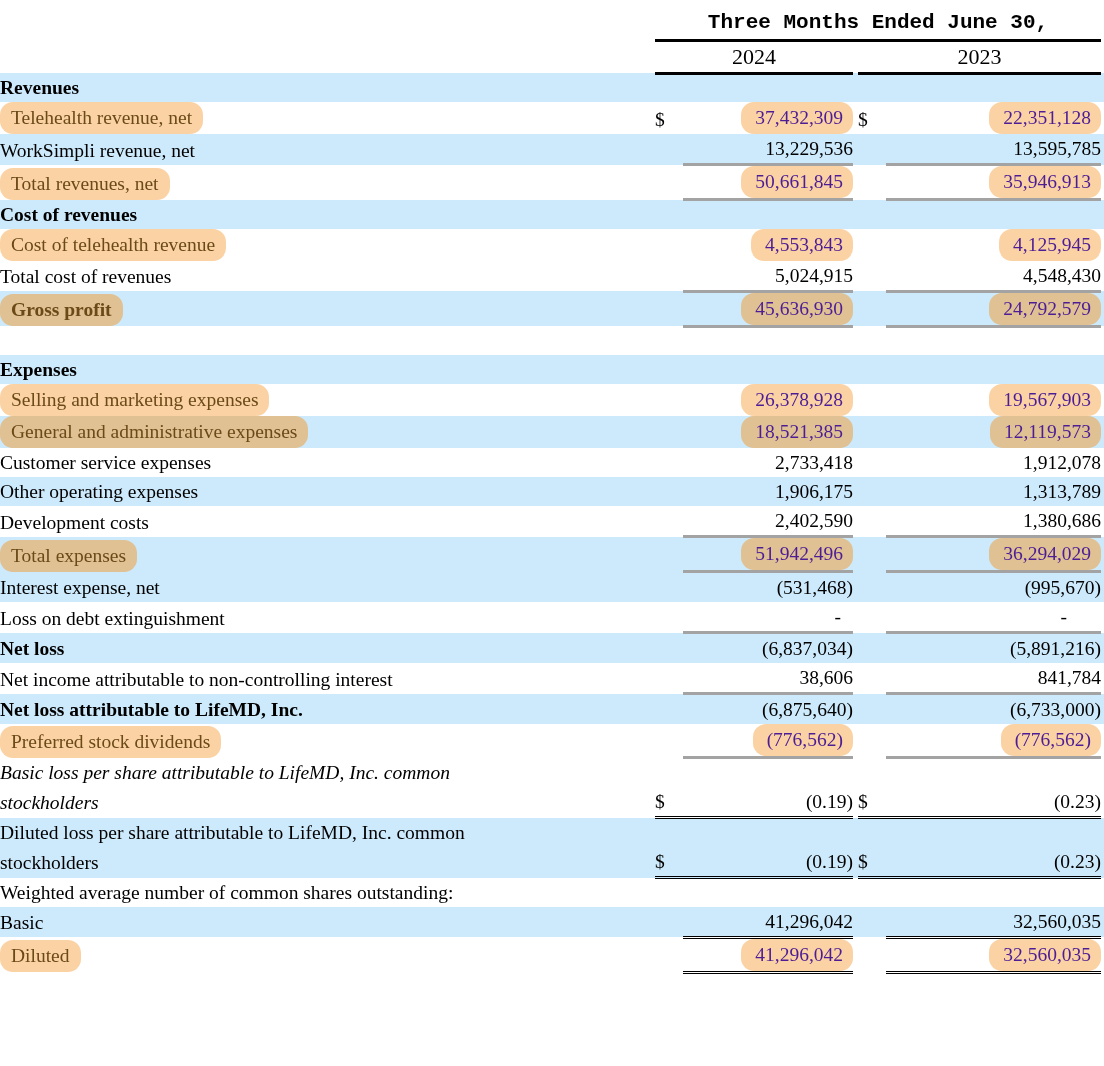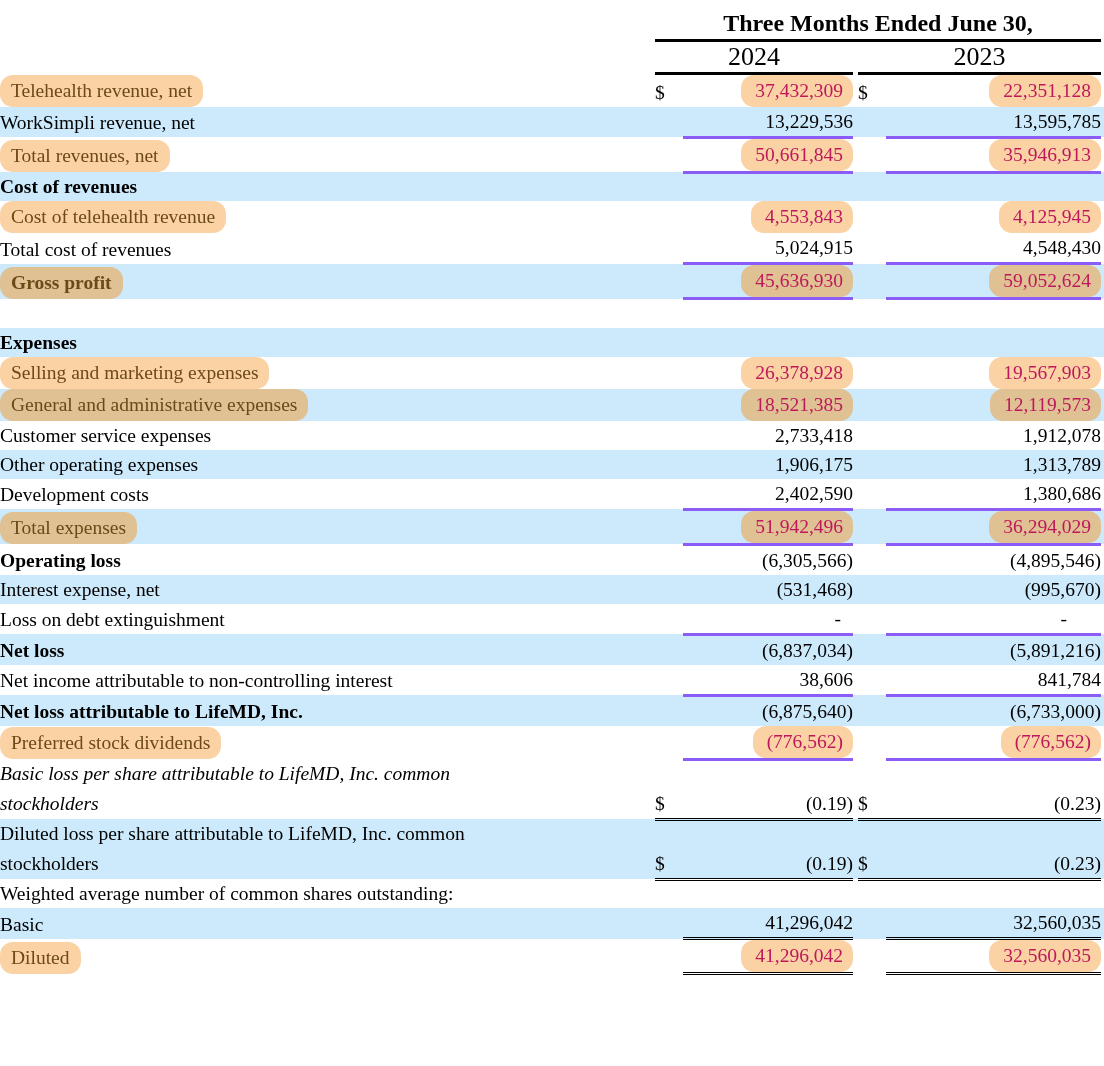--- a/index.html
+++ b/index.html
@@ -54,51 +54,52 @@
     height: 29px;
     white-space: nowrap;
   }
   .num.n2 { padding-right: 25px; }
   .cur {
     text-align: left;
     padding-left: 8px;
     line-height: 29px;
     height: 29px;
   }
-  .tb-bot    { border-bottom: 3px solid #8b5cf6; }
+  .tb-bot    { border-bottom: 3px solid #a3a3a3; }
   .tb-dbl    { border-bottom: 3px double #000; }
   .hdr-rule  { border-bottom: 3px solid #000; }
 
   
   .hl {
     display: inline-block;
     padding: 1px 11px 2px 11px;
     border-radius: 13px;
     color: #6b4a18;
   }
   .hl-light { background: #fbd2a4; }
   .hl-dark  { background: #e0c193; }
   .hl-num {
     display: inline-block;
     padding: 1px 10px 2px 14px;
     border-radius: 13px;
-    color: #be185d;
+    color: #4c1d95;
   }
 
   
   .hdr-title {
     text-align: center;
     font-weight: bold;
-    font-size: 24px;
+    font-size: 21px;
     line-height: 32px;
     height: 34px;
+    font-family: Liberation Mono, monospace;
   }
   .hdr-year {
     text-align: center;
-    font-size: 26px;
+    font-size: 22px;
     line-height: 30px;
     height: 32px;
   }
   .spacer-row td { height: 29px; background: #ffffff; }
   .top-pad td { height: 6px; background: #ffffff; }
 </style>
 </head>
 <body>
 
 <table id="stmt">
@@ -122,20 +123,24 @@
     <td></td>
   </tr>
   <tr class="white">
     <td></td>
     <td class="hdr-year hdr-rule" colspan="2">2024</td>
     <td></td>
     <td class="hdr-year hdr-rule" colspan="2">2023</td>
     <td></td>
   </tr>
 
+  <tr class="blue">
+    <td class="lbl b">Revenues</td>
+    <td colspan="6"></td>
+  </tr>
 
   <tr class="white">
     <td class="lbl"><span class="hl hl-light">Telehealth revenue, net</span></td>
     <td class="cur">$</td>
     <td class="num"><span class="hl-num hl-light">37,432,309</span></td>
     <td></td>
     <td class="cur">$</td>
     <td class="num n2"><span class="hl-num hl-light">22,351,128</span></td>
     <td></td>
   </tr>
@@ -185,21 +190,21 @@
     <td class="num n2 tb-bot">4,548,430</td>
     <td></td>
   </tr>
 
   <tr class="blue">
     <td class="lbl b"><span class="hl hl-dark">Gross profit</span></td>
     <td></td>
     <td class="num tb-bot"><span class="hl-num hl-dark">45,636,930</span></td>
     <td></td>
     <td></td>
-    <td class="num n2 tb-bot"><span class="hl-num hl-dark">59,052,624</span></td>
+    <td class="num n2 tb-bot"><span class="hl-num hl-dark">24,792,579</span></td>
     <td></td>
   </tr>
 
   <tr class="spacer-row">
     <td colspan="7"></td>
   </tr>
 
   <tr class="blue">
     <td class="lbl b">Expenses</td>
     <td colspan="6"></td>
@@ -258,29 +263,20 @@
   <tr class="blue">
     <td class="lbl ind1"><span class="hl hl-dark">Total expenses</span></td>
     <td></td>
     <td class="num tb-bot"><span class="hl-num hl-dark">51,942,496</span></td>
     <td></td>
     <td></td>
     <td class="num n2 tb-bot"><span class="hl-num hl-dark">36,294,029</span></td>
     <td></td>
   </tr>
 
-  <tr class="white">
-    <td class="lbl b">Operating loss</td>
-    <td></td>
-    <td class="num">(6,305,566)</td>
-    <td></td>
-    <td></td>
-    <td class="num n2">(4,895,546)</td>
-    <td></td>
-  </tr>
 
   <tr class="blue">
     <td class="lbl">Interest expense, net</td>
     <td></td>
     <td class="num">(531,468)</td>
     <td></td>
     <td></td>
     <td class="num n2">(995,670)</td>
     <td></td>
   </tr>

